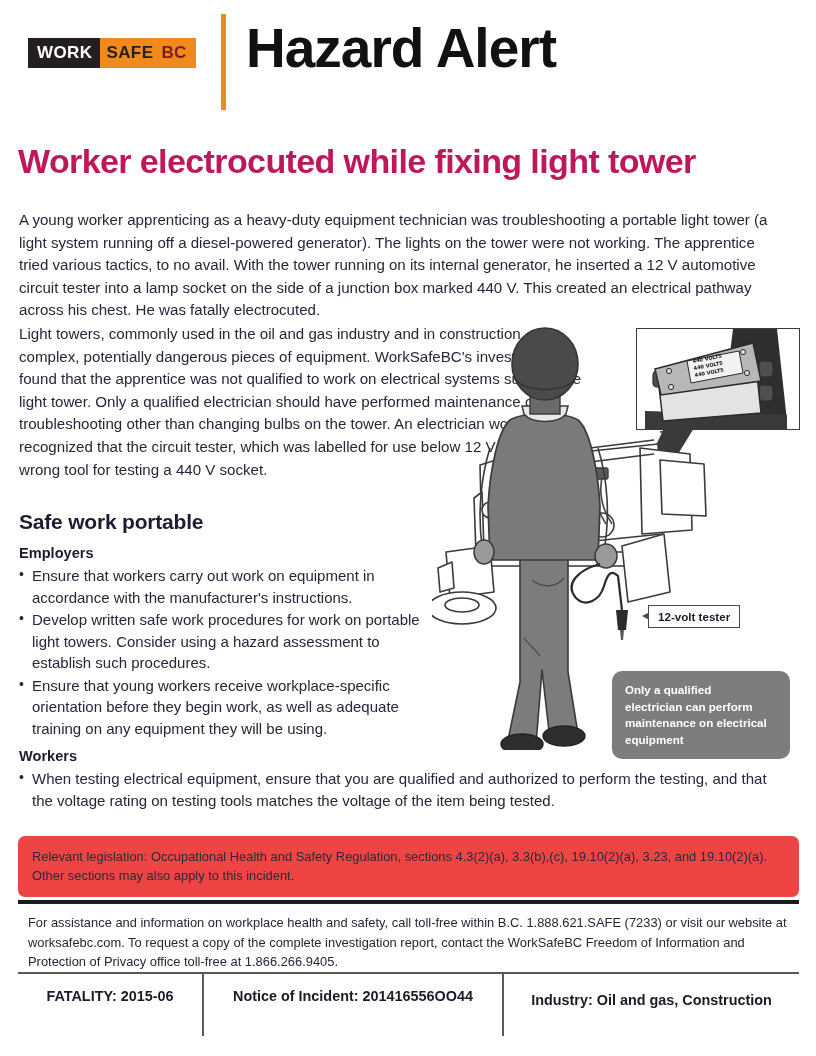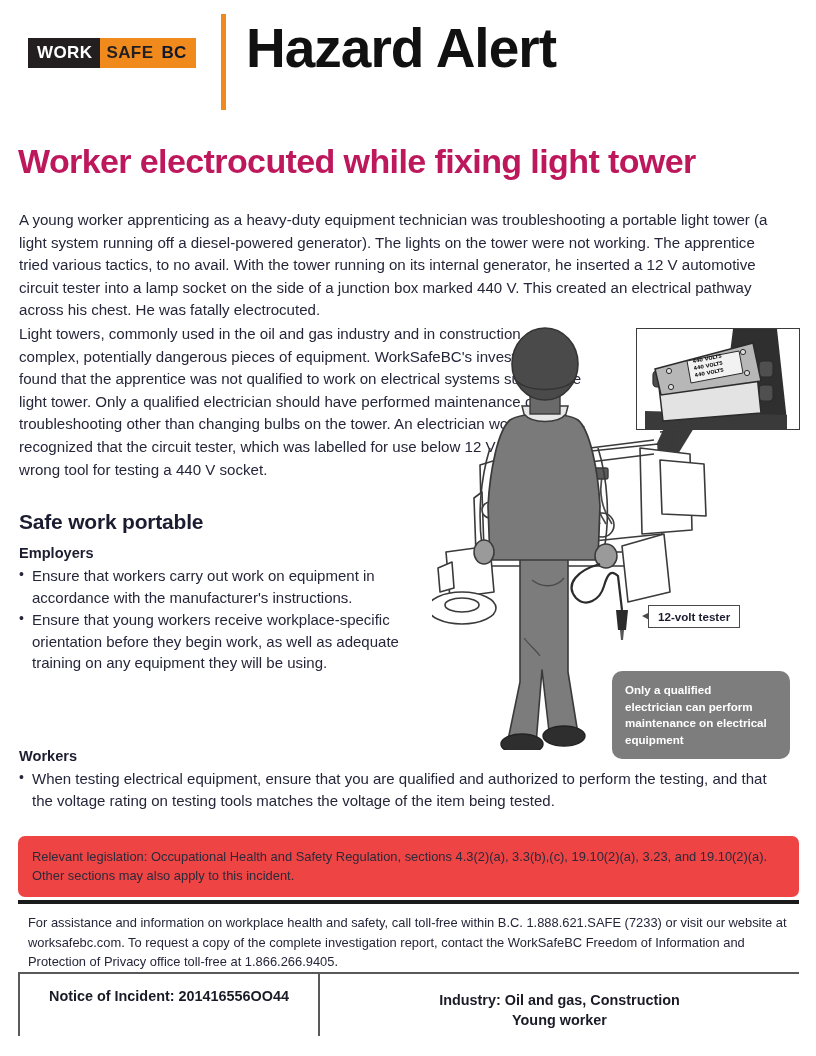--- a/index.html
+++ b/index.html
@@ -24,21 +24,21 @@
     background:#231f20;color:#ffffff;
     display:flex;align-items:center;padding:0 8px 0 9px;
     font-size:17px;
   }
   .logo-safe{
     background:#f08a1c;color:#231f20;
     display:flex;align-items:center;padding:0 5px 0 6px;
     font-size:17px;
   }
   .logo-bc{
-    background:#f08a1c;color:#0f172a;
+    background:#f08a1c;color:#7f1d1d;
     display:flex;align-items:center;padding:0 9px 0 3px;
     font-size:17px;
   }
   .hdr-rule{
     position:absolute;left:221px;top:14px;width:5px;height:96px;
     background:#f08a1c;
   }
   .hdr-title{
     position:absolute;left:246px;top:21px;
     font-size:55px;font-weight:bold;letter-spacing:-1px;
@@ -158,20 +158,21 @@
   <div class="headline">Worker electrocuted while fixing light tower</div>
 
   <div class="lede">A young worker apprenticing as a heavy-duty equipment technician was troubleshooting a portable light tower (a light system running off a diesel-powered generator). The lights on the tower were not working. The apprentice tried various tactics, to no avail. With the tower running on its internal generator, he inserted a 12 V automotive circuit tester into a lamp socket on the side of a junction box marked 440 V. This created an electrical pathway across his chest. He was fatally electrocuted.</div>
   <div class="para2">Light towers, commonly used in the oil and gas industry and in construction, are complex, potentially dangerous pieces of equipment. WorkSafeBC's investigation found that the apprentice was not qualified to work on electrical systems such as the light tower. Only a qualified electrician should have performed maintenance or troubleshooting other than changing bulbs on the tower. An electrician would have recognized that the circuit tester, which was labelled for use below 12 V, was the wrong tool for testing a 440 V socket.</div>
 
   <div class="swp-head">Safe work portable</div>
   <div class="sub-emp">Employers</div>
   <div class="emp-list">
     <ul class="bl">
       <li>Ensure that workers carry out work on equipment in accordance with the manufacturer's instructions.</li>
+      <li>Develop written safe work procedures for work on portable light towers. Consider using a hazard assessment to establish such procedures.</li>
       <li>Ensure that young workers receive workplace-specific orientation before they begin work, as well as adequate training on any equipment they will be using.</li>
     </ul>
   </div>
   <div class="sub-wrk">Workers</div>
   <div class="wrk-list">
     <ul class="bl">
       <li>When testing electrical equipment, ensure that you are qualified and authorized to perform the testing, and that the voltage rating on testing tools matches the voltage of the item being tested.</li>
     </ul>
   </div>
 
@@ -293,20 +294,20 @@
     <div class="callout-label">12-volt tester</div>
     <div class="grey-caption">Only a qualified electrician can perform maintenance on electrical equipment</div>
   </div>
 
   <div class="legis">Relevant legislation: Occupational Health and Safety Regulation, sections 4.3(2)(a), 3.3(b),(c), 19.10(2)(a), 3.23, and 19.10(2)(a). Other sections may also apply to this incident.</div>
 
   <div class="rule-thick"></div>
   <div class="footer-text">For assistance and information on workplace health and safety, call toll-free within B.C. 1.888.621.SAFE (7233) or visit our website at worksafebc.com. To request a copy of the complete investigation report, contact the WorkSafeBC Freedom of Information and Protection of Privacy office toll-free at 1.866.266.9405.</div>
   <div class="rule-thin"></div>
   <div class="botbar">
+    <div class="bb-cell bb-1">FATALITY: 2015-06</div>
     <div class="bb-cell bb-2">Notice of Incident: 201416556OO44</div>
     <div class="bb-cell bb-3">
       <div>Industry: Oil and gas, Construction</div>
-      <div>Young worker</div>
     </div>
   </div>
 
 </div>
 
 </body></html>

